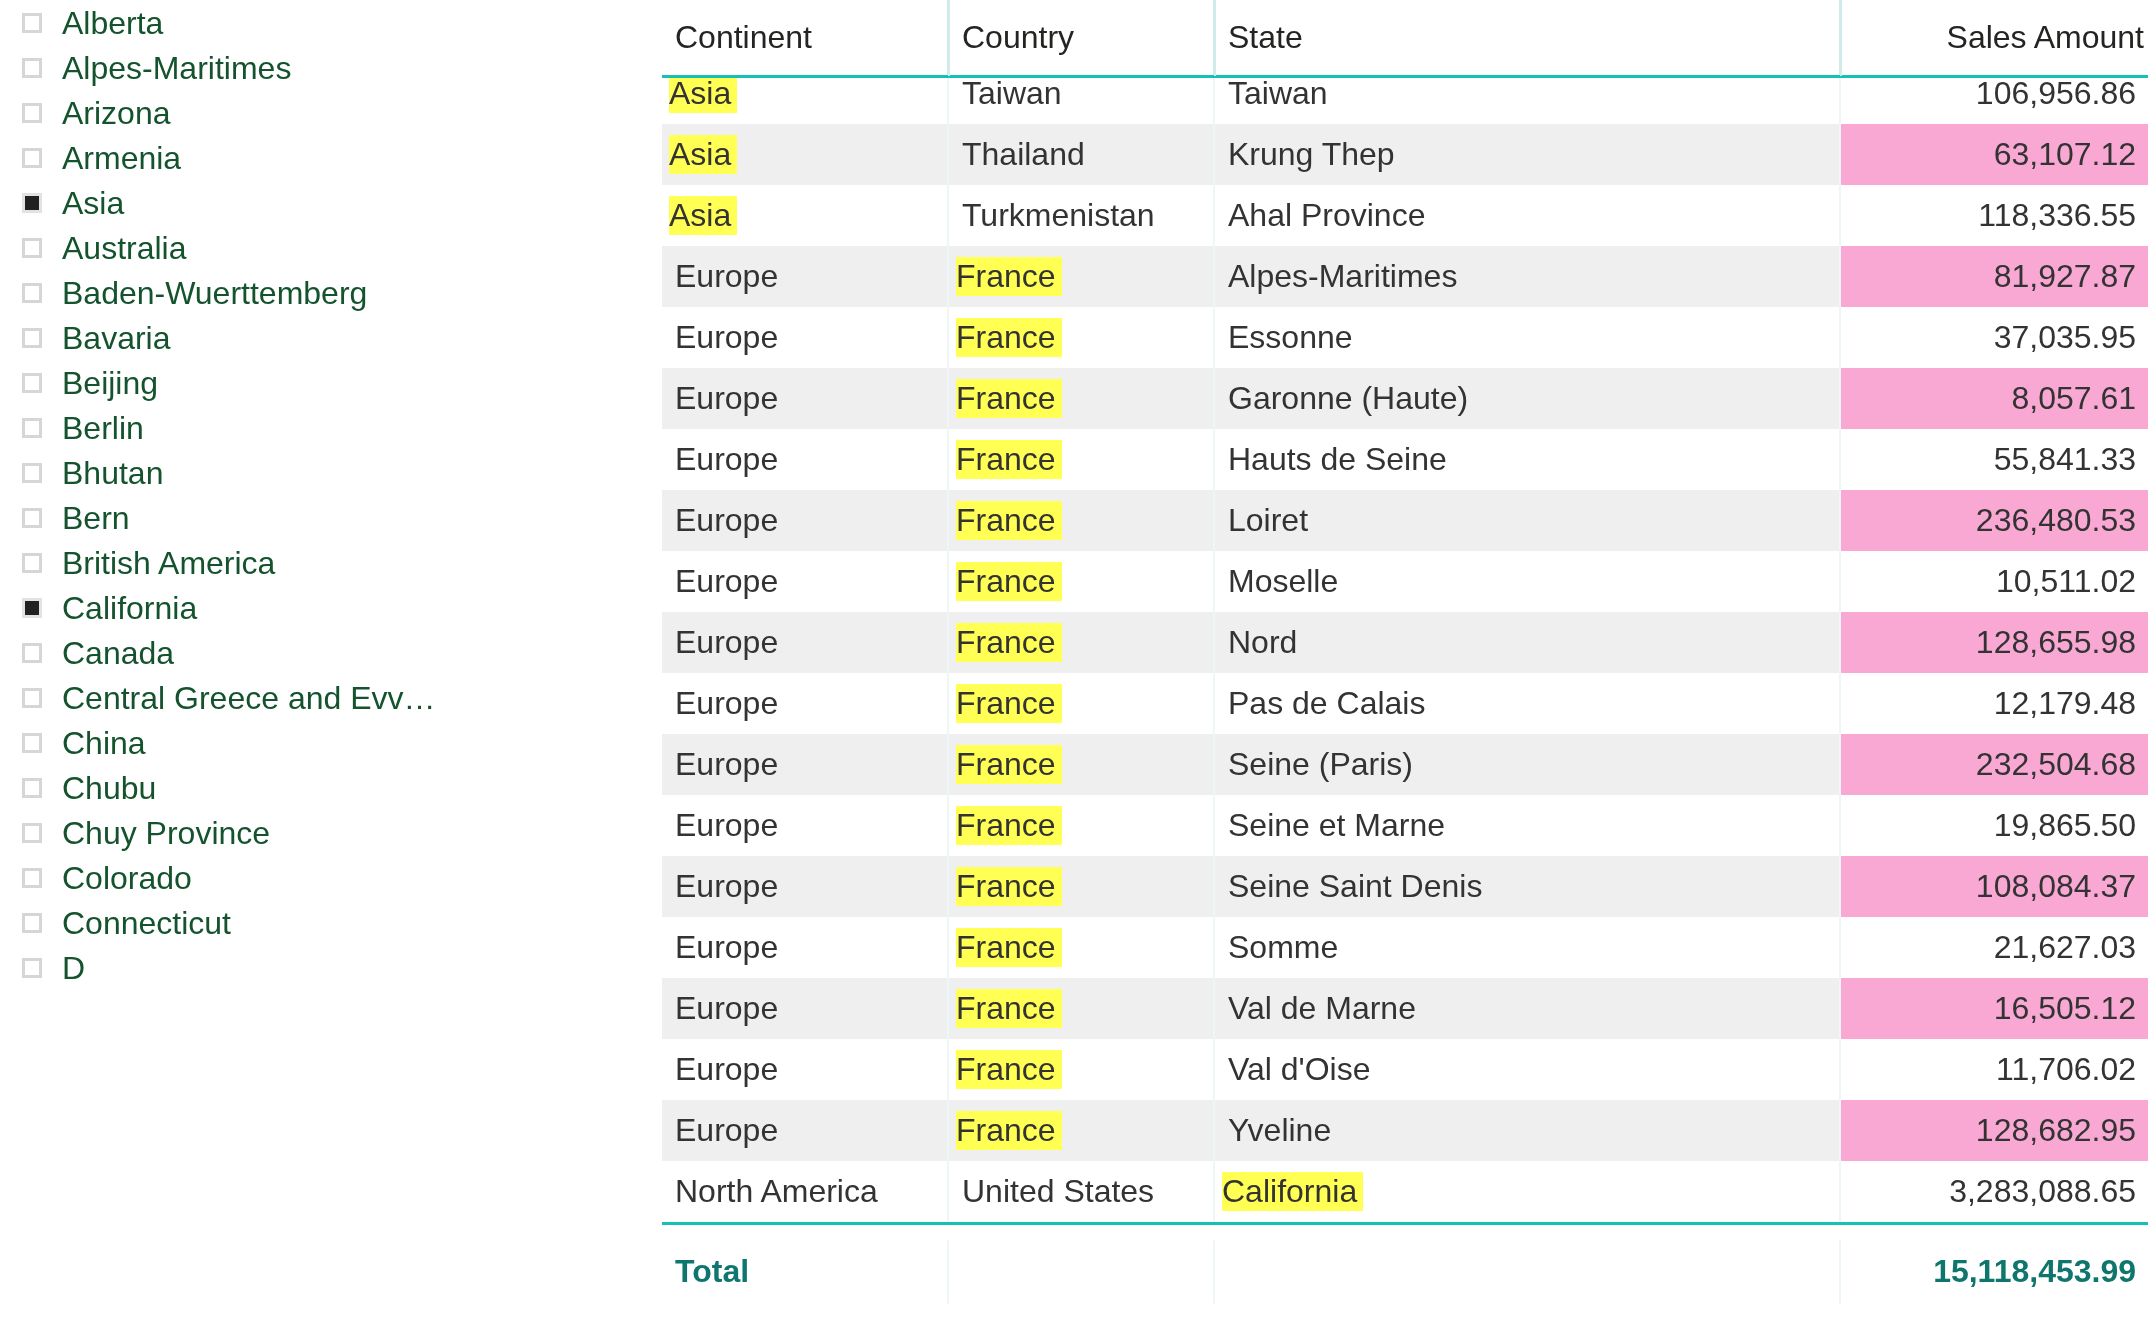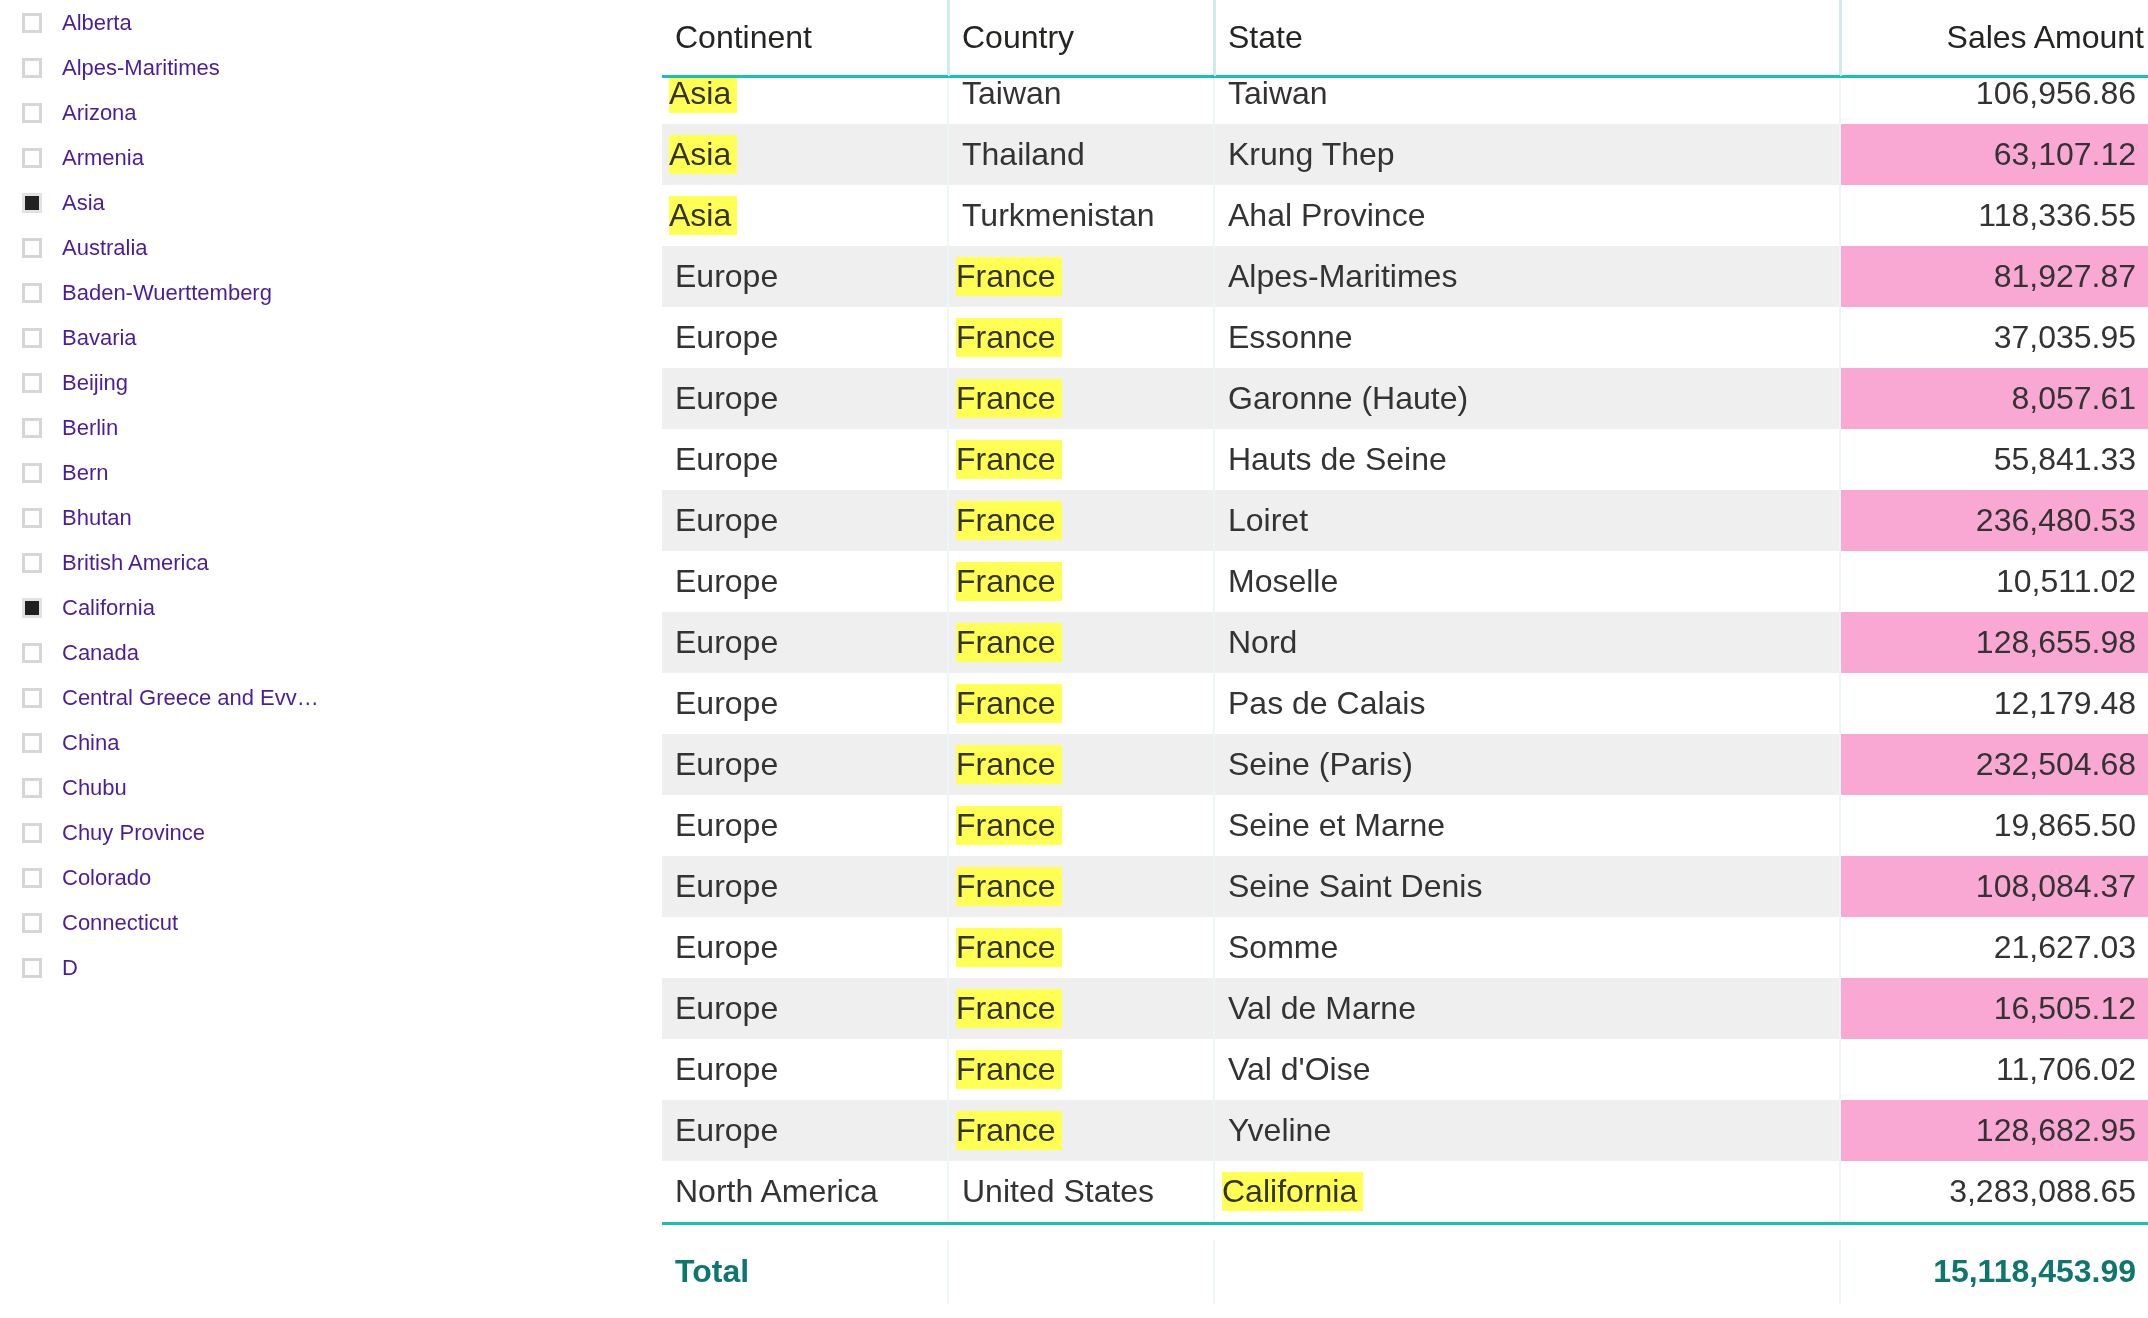--- a/index.html
+++ b/index.html
@@ -53,23 +53,23 @@
     flex: 0 0 auto;
     margin-right: 20px;
     border: 3px solid #d6d6d6;
     background: #ffffff;
   }
   .cb.checked {
     border: 3px solid #e2e2e2;
     background: #212121;
   }
   .slicer-label {
-    font-size: 22px;
+    font-size: 32px;
     line-height: 38px;
-    color: #4c1d95;
+    color: #14532d;
     white-space: nowrap;
     font-weight: 400;
   }
 
   
   #slicer-scroll-track {
     position: absolute;
     left: 552px;
     top: 0;
     width: 15px;
@@ -212,25 +212,25 @@
         <div class="slicer-item">
           <span class="cb"></span>
           <span class="slicer-label">Beijing</span>
         </div>
         <div class="slicer-item">
           <span class="cb"></span>
           <span class="slicer-label">Berlin</span>
         </div>
         <div class="slicer-item">
           <span class="cb"></span>
+          <span class="slicer-label">Bhutan</span>
+        </div>
+        <div class="slicer-item">
+          <span class="cb"></span>
           <span class="slicer-label">Bern</span>
-        </div>
-        <div class="slicer-item">
-          <span class="cb"></span>
-          <span class="slicer-label">Bhutan</span>
         </div>
         <div class="slicer-item">
           <span class="cb"></span>
           <span class="slicer-label">British America</span>
         </div>
         <div class="slicer-item">
           <span class="cb checked"></span>
           <span class="slicer-label">California</span>
         </div>
         <div class="slicer-item">

